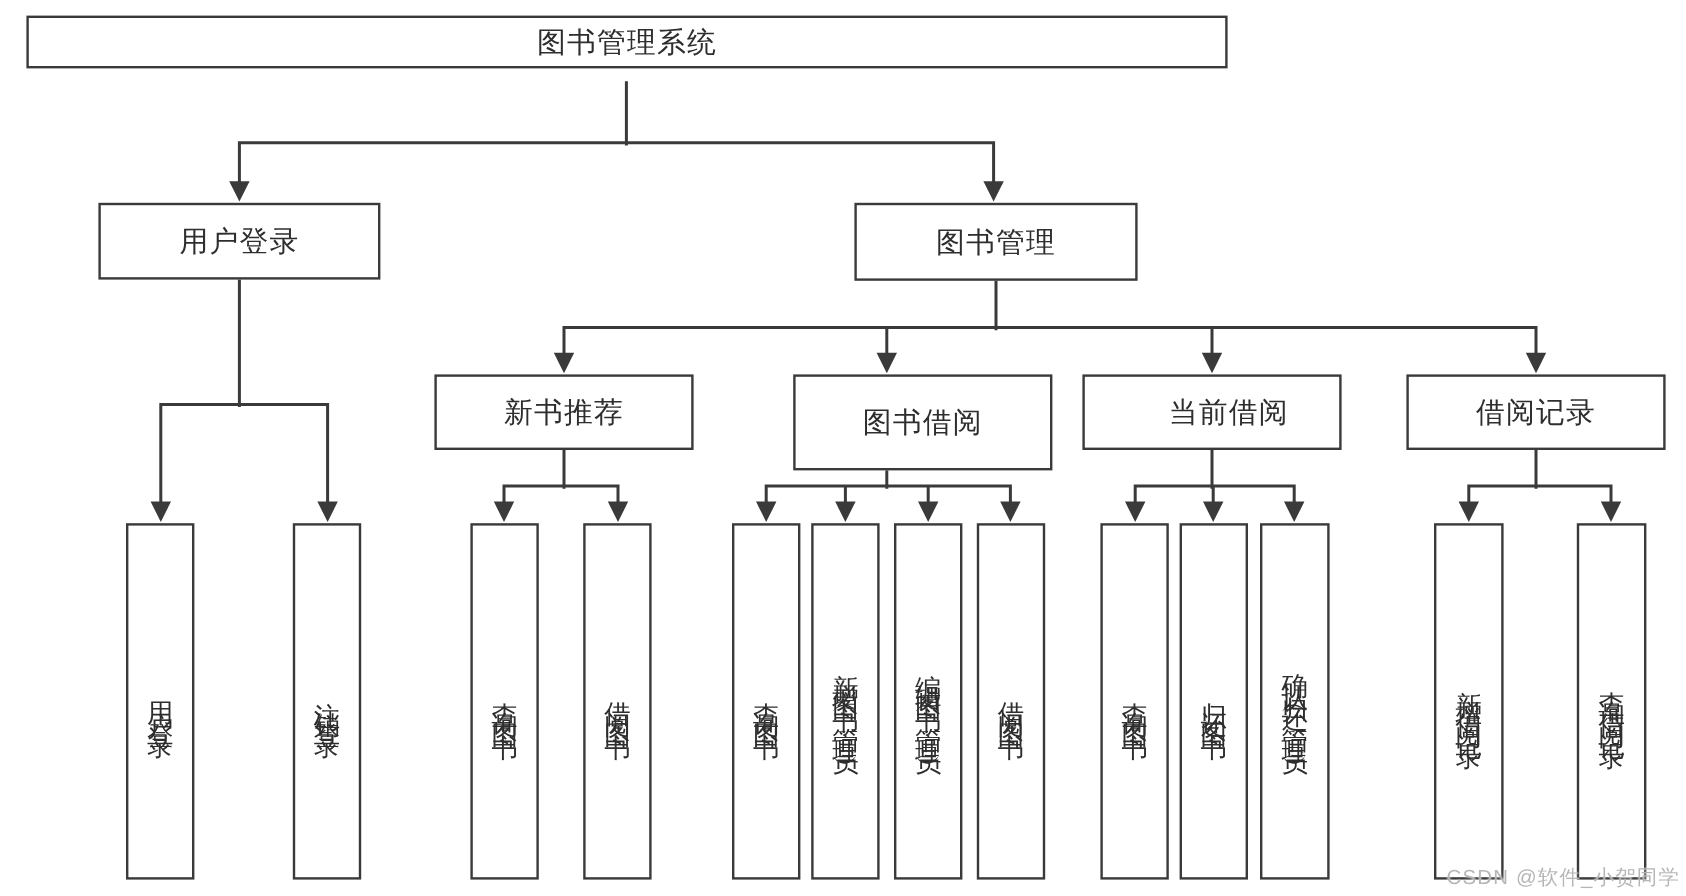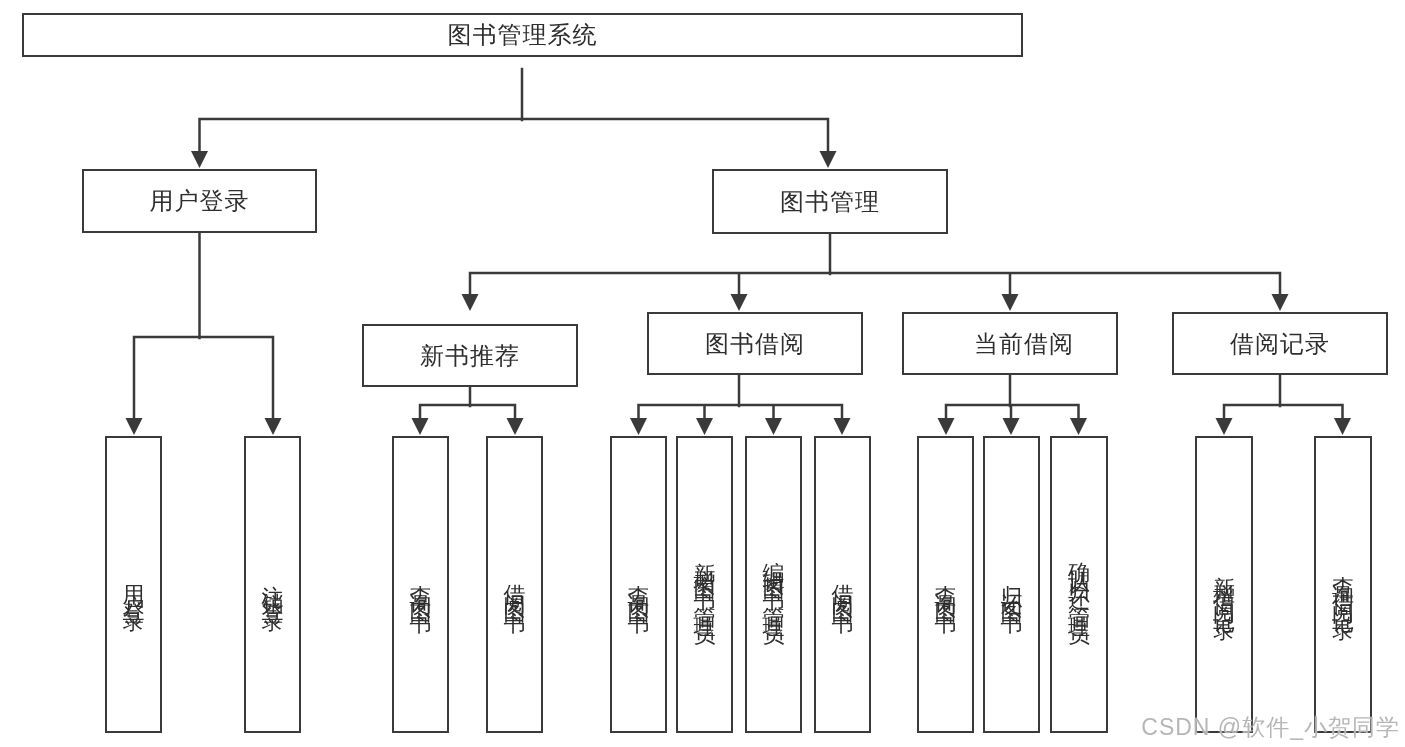--- a/index.html
+++ b/index.html
@@ -37,21 +37,21 @@
     text-orientation:mixed;
     font-size:22px;
     letter-spacing:9px;
     color:#2e2e2e;
     line-height:1;
   }
   #watermark{
     position:absolute;
     right:5px;
     bottom:4px;
-    font-size:23px;
+    font-size:17px;
     color:rgba(178,178,178,0.95);
     text-shadow:0 0 2px rgba(255,255,255,0.9);
     z-index:5;
     letter-spacing:1px;
     white-space:nowrap;
   }
 </style>
 </head>
 <body>
 
@@ -95,22 +95,22 @@
       <polygon points="1215.5,418 1232.5,418 1224,435"></polygon>
       <polygon points="1334,418 1351,418 1342.5,435"></polygon>
     </g>
   </svg>
 
   <div class="node" style="left:22px;top:13px;width:1001px;height:44px;">图书管理系统</div>
 
   <div class="node" style="left:82px;top:169px;width:235px;height:64px;">用户登录</div>
   <div class="node" style="left:712px;top:169px;width:236px;height:65px;">图书管理</div>
 
-  <div class="node" style="left:362px;top:312px;width:216px;height:63px;margin-top:12px;">新书推荐</div>
-  <div class="node" style="left:647px;top:312px;width:216px;height:63px;">图书借阅</div>
+  <div class="node" style="left:362px;top:312px;width:216px;height:63px;">新书推荐</div>
+  <div class="node" style="left:661px;top:312px;width:216px;height:80px;">图书借阅</div>
   <div class="node" style="left:902px;top:312px;width:216px;height:63px;padding-left:28px;">当前借阅</div>
   <div class="node" style="left:1172px;top:312px;width:216px;height:63px;">借阅记录</div>
 
   <div class="vnode" style="left:105px;top:436px;width:57px;height:297px;">用户登录</div>
   <div class="vnode" style="left:244px;top:436px;width:57px;height:297px;">注销登录</div>
 
   <div class="vnode" style="left:392px;top:436px;width:57px;height:297px;">查询图书</div>
   <div class="vnode" style="left:486px;top:436px;width:57px;height:297px;">借阅图书</div>
 
   <div class="vnode" style="left:610px;top:436px;width:57px;height:297px;">查询图书</div>

